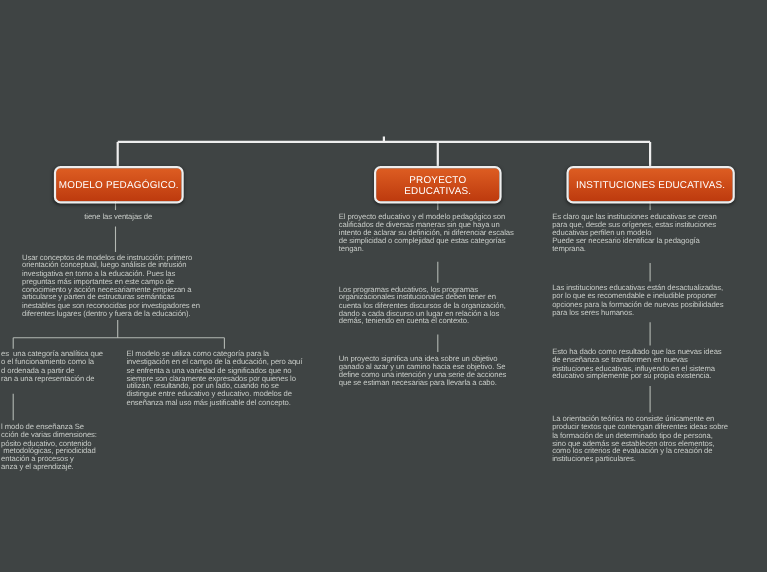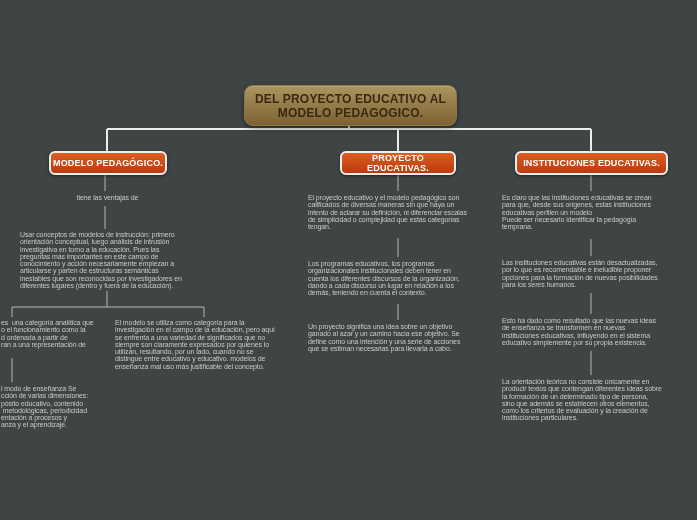--- a/index.html
+++ b/index.html
@@ -14,26 +14,26 @@
   .title-node{
     position:absolute;left:244px;top:85px;width:211px;height:39px;
     background:linear-gradient(#ab955f,#7c6132);
     border:1px solid #8f7845;border-radius:9px;
     box-shadow:0 2px 5px rgba(0,0,0,.45), inset 0 1px 0 rgba(255,255,255,.18);
     display:flex;align-items:center;justify-content:center;text-align:center;
     color:#3b2812;font-weight:bold;font-size:12px;line-height:14px;
     letter-spacing:.2px;
   }
   .branch-header{
-    position:absolute;height:24px;
+    position:absolute;height:34px;
     background:linear-gradient(#dd5d22,#bd3a0e);
     border:2px solid #eeeeee;border-radius:6px;
     box-shadow:0 1px 3px rgba(0,0,0,.5);
     display:flex;align-items:center;justify-content:center;text-align:center;
-    color:#ffffff;font-weight:bold;font-size:9px;letter-spacing:.2px;
+    color:#ffffff;font-weight:normal;font-size:9px;letter-spacing:.2px;
     box-sizing:border-box;
   }
   #hdr-modelo{left:49px;top:151px;width:118px;}
   #hdr-proyecto{left:340px;top:151px;width:116px;}
   #hdr-instituciones{left:515px;top:151px;width:153px;}
   .node{
     position:absolute;
     color:#c7cbc7;
     font-size:7px;line-height:7.3px;letter-spacing:-0.1px;
     white-space:pre;
@@ -59,23 +59,20 @@
 
 <div id="canvas">
 
   <svg id="connectors" width="697" height="520">
     <path d="M349 124 L349 129 M107 129 L591 129 M107 129 L107 151 M398 129 L398 151 M591 129 L591 151" stroke="#eeeeee" stroke-width="2" fill="none"></path>
     <path d="M105 171 L105 191 M105 206 L105 229 M107 291 L107 307 M12 307 L204 307 M12 307 L12 317 M204 307 L204 317 M12 358 L12 382" stroke="#b3b8b3" stroke-width="1" fill="none"></path>
     <path d="M398 171 L398 191 M398 238 L398 257 M398 304 L398 320" stroke="#b3b8b3" stroke-width="1" fill="none"></path>
     <path d="M591 171 L591 191 M591 239 L591 256 M591 293 L591 314 M591 351 L591 375" stroke="#b3b8b3" stroke-width="1" fill="none"></path>
   </svg>
 
-  <div class="title-node">
-    <span>DEL PROYECTO EDUCATIVO AL MODELO PEDAGOGICO.</span>
-  </div>
 
   <div id="hdr-modelo" class="branch-header">
     <span>MODELO PEDAGÓGICO.</span>
   </div>
   <div id="hdr-proyecto" class="branch-header">
     <span>PROYECTO EDUCATIVAS.</span>
   </div>
   <div id="hdr-instituciones" class="branch-header">
     <span>INSTITUCIONES EDUCATIVAS.</span>
   </div>

